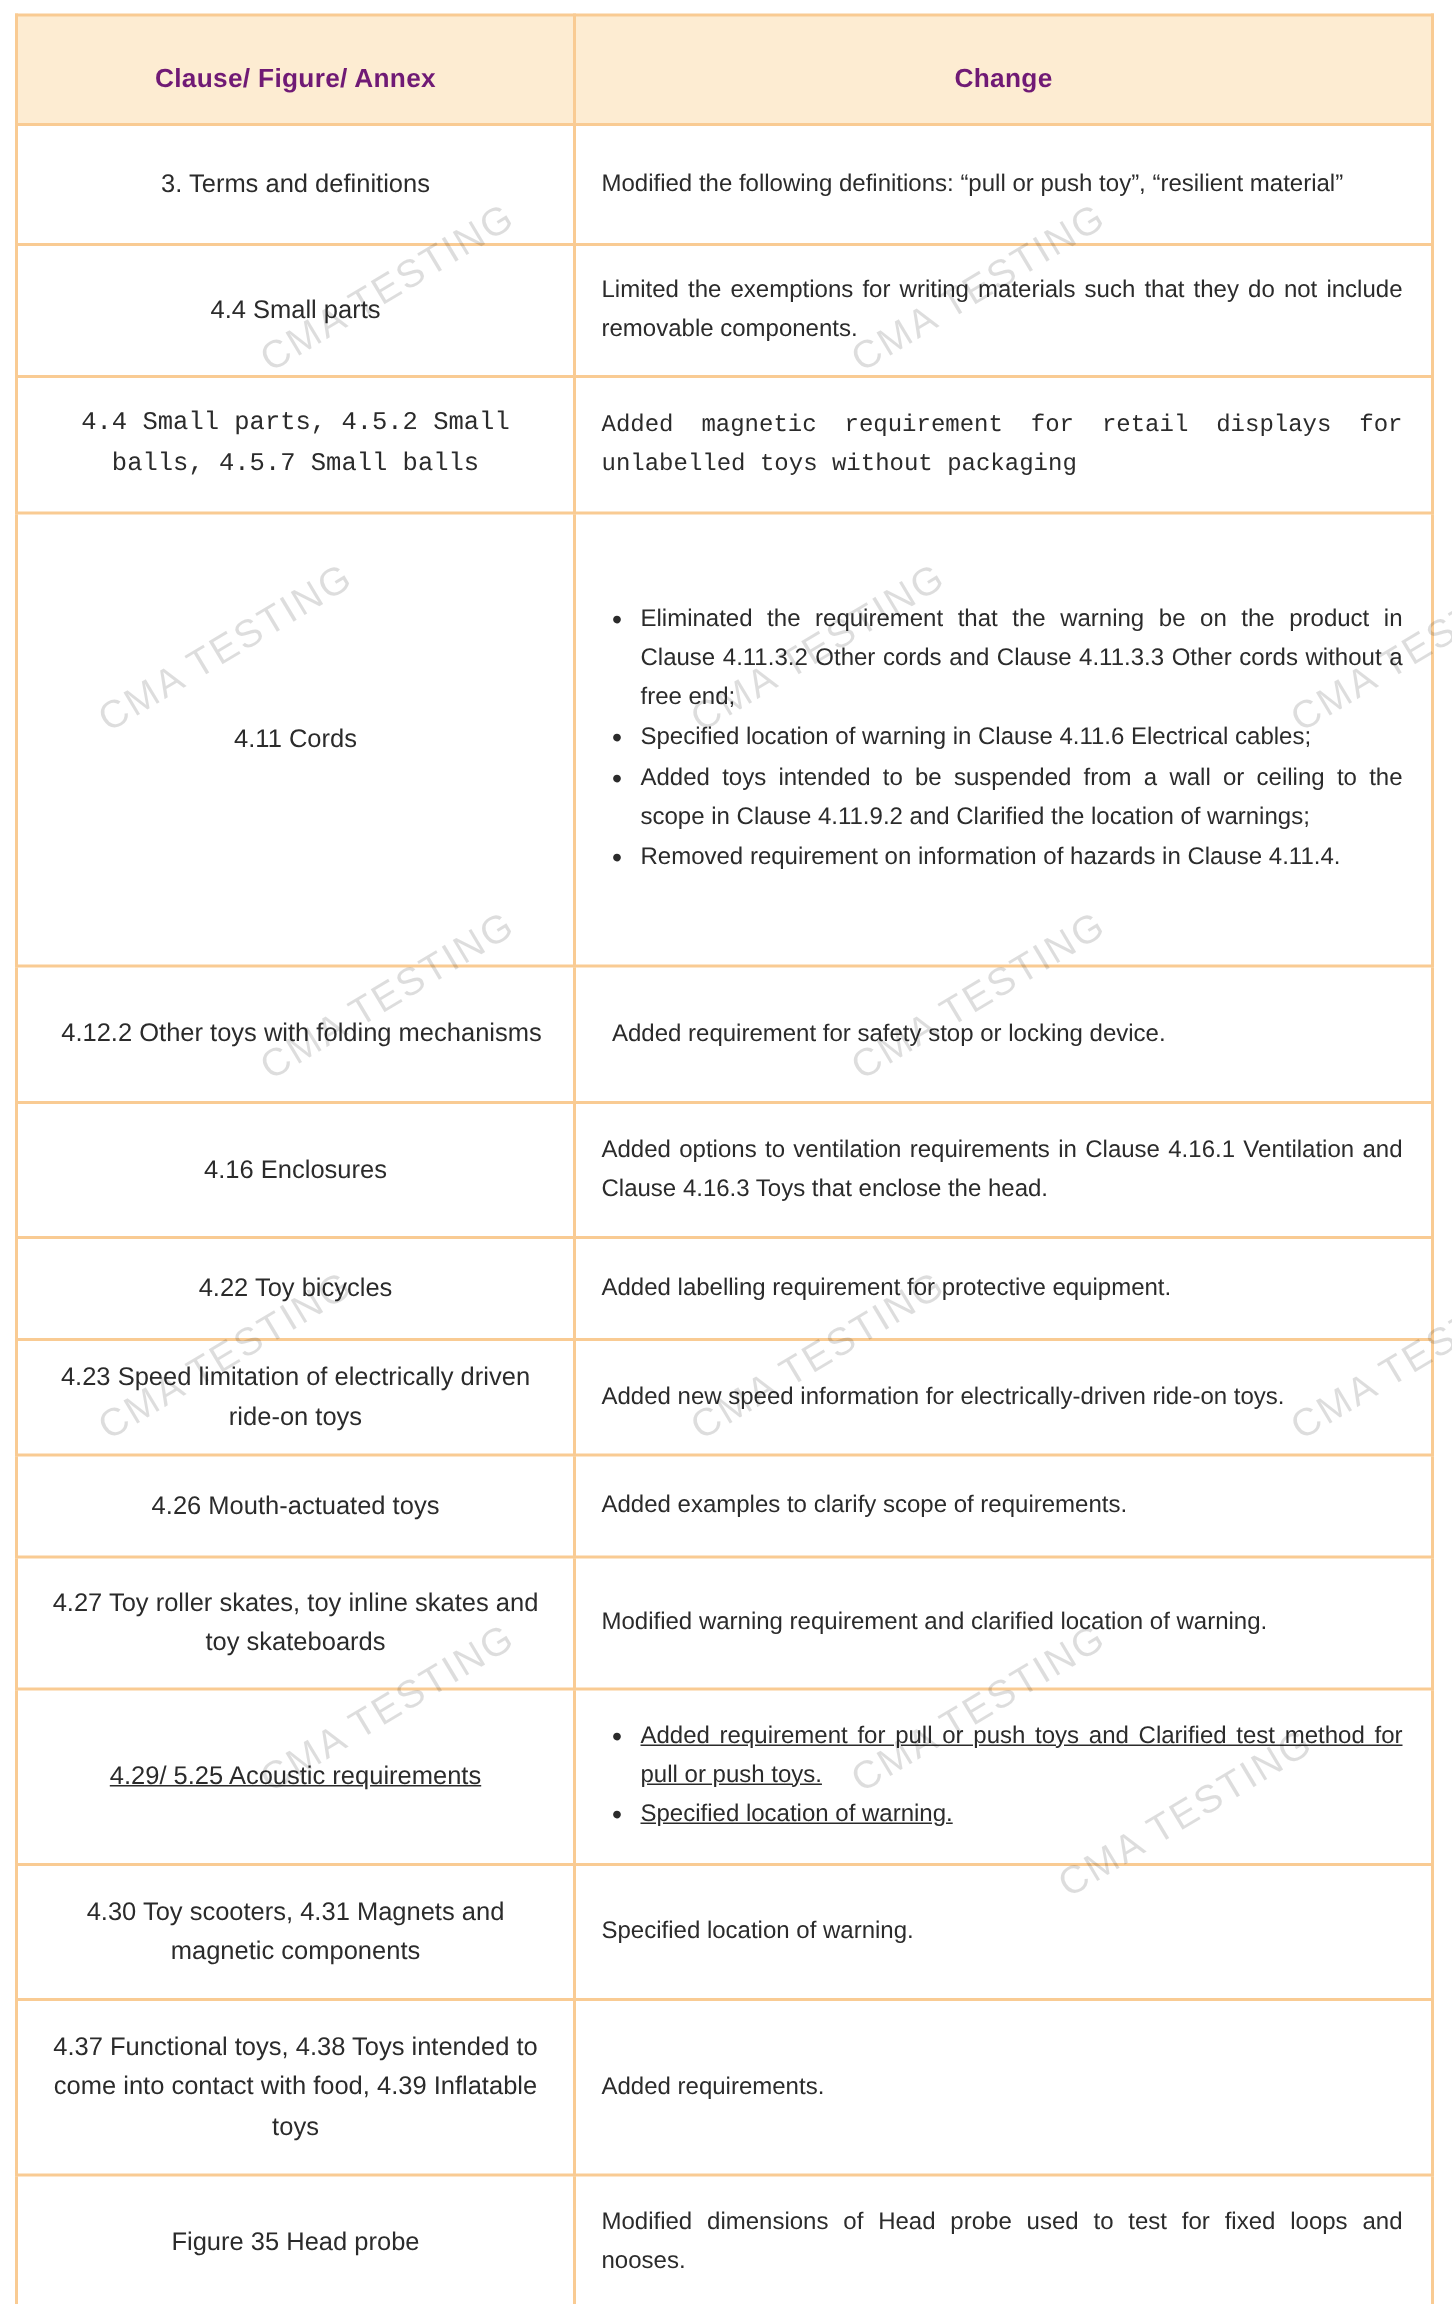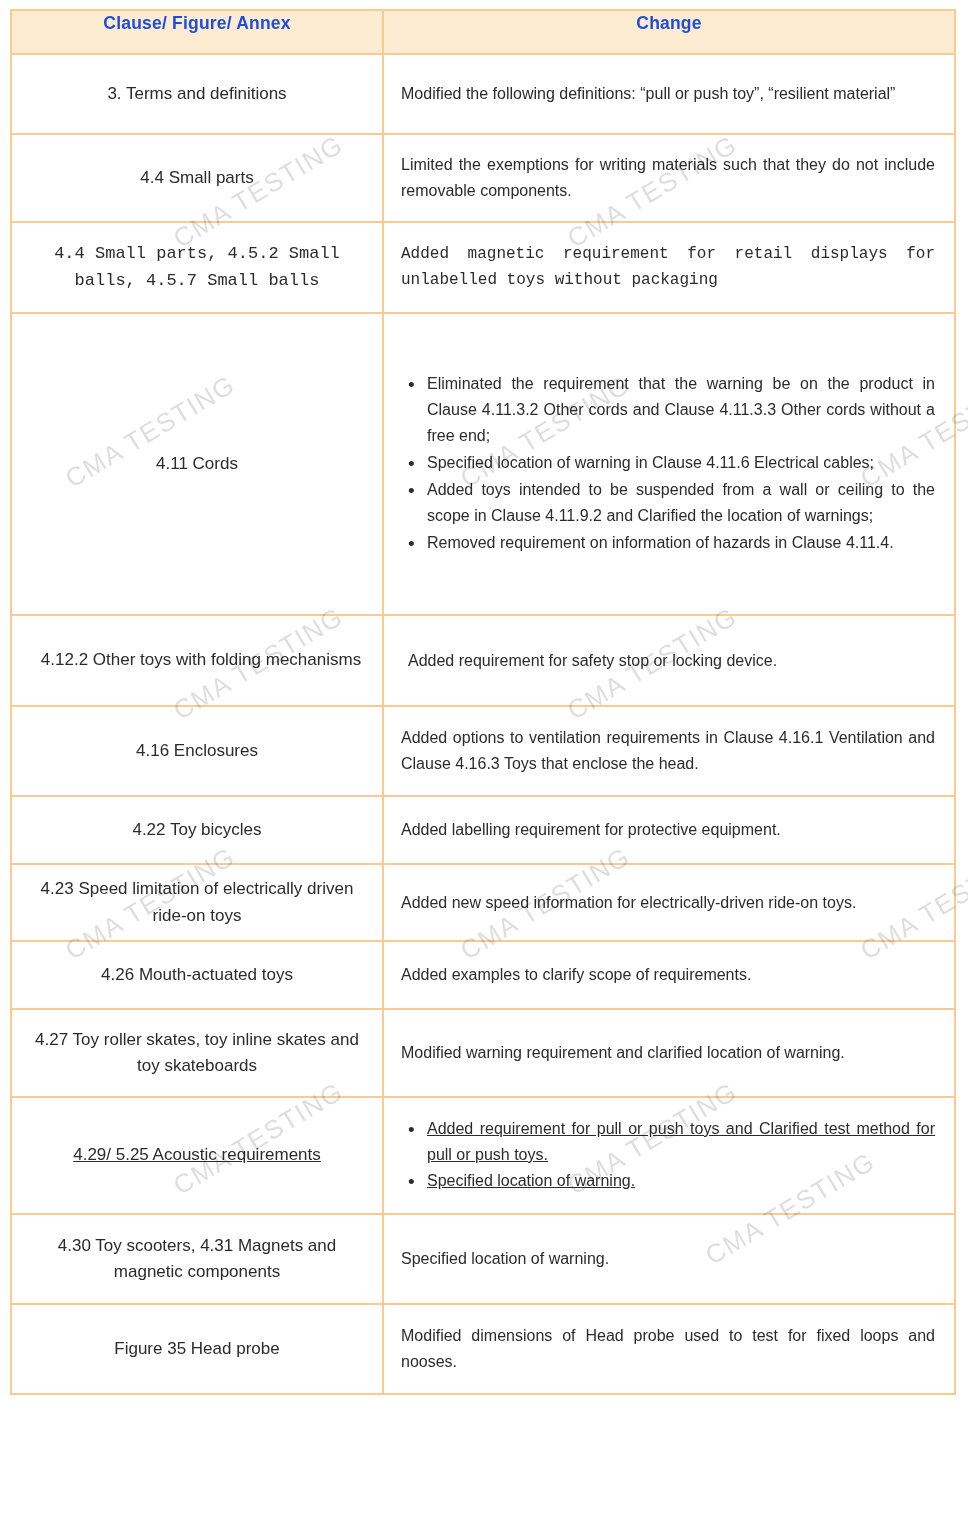--- a/index.html
+++ b/index.html
@@ -50,26 +50,26 @@
 
   #change-table th,
   #change-table td {
     border: 2px solid #f9cb93;
     vertical-align: middle;
     box-sizing: border-box;
   }
 
   thead th {
     background: #fdecd2;
-    color: #1d4ed8;
+    color: #701a75;
     font-size: 17.5px;
     font-weight: bold;
     letter-spacing: 0.2px;
     text-align: center;
-    padding: 2px 8px 19px 8px;
+    padding: 31px 8px 19px 8px;
   }
 
   td.clause-cell {
     text-align: center;
     font-size: 17px;
     line-height: 1.55;
     padding: 10px 16px;
     color: #2b2b2b;
   }
 
@@ -229,20 +229,26 @@
             <li>Specified location of warning.</li>
           </ul>
         </td>
       </tr>
       <tr data-h="r11">
         <td class="clause-cell">4.30 Toy scooters, 4.31 Magnets and magnetic components</td>
         <td class="change-cell">
           <p>Specified location of warning.</p>
         </td>
       </tr>
+      <tr data-h="r12">
+        <td class="clause-cell">4.37 Functional toys, 4.38 Toys intended to come into contact with food, 4.39 Inflatable toys</td>
+        <td class="change-cell">
+          <p>Added requirements.</p>
+        </td>
+      </tr>
       <tr data-h="r13">
         <td class="clause-cell">Figure 35 Head probe</td>
         <td class="change-cell">
           <p>Modified dimensions of Head probe used to test for fixed loops and nooses.</p>
         </td>
       </tr>
     </tbody>
 </table>
 
 </body></html>

